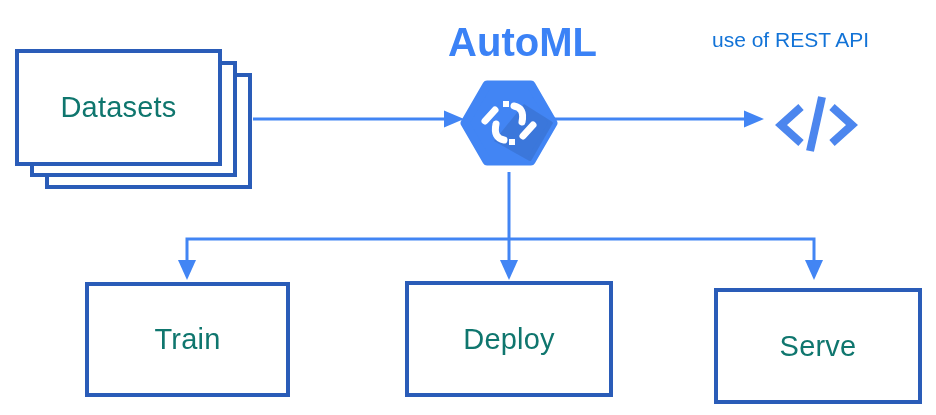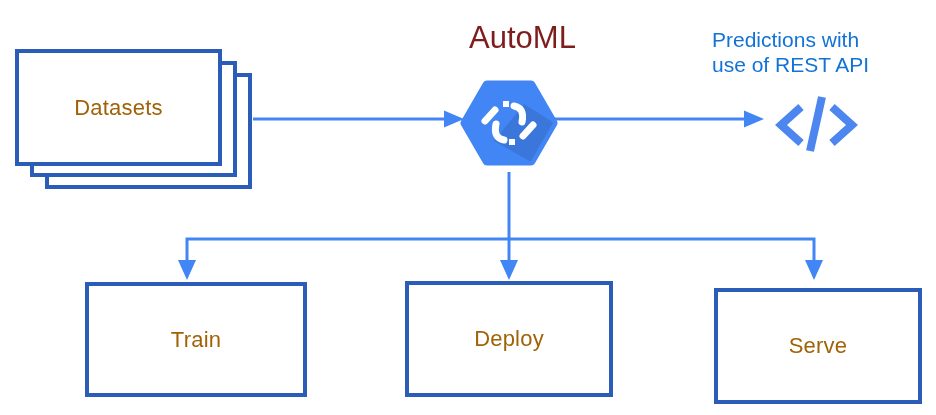--- a/index.html
+++ b/index.html
@@ -28,33 +28,33 @@
     justify-content: center;
   }
   .stack-box {
     position: absolute;
     background: #ffffff;
     border: 4px solid #2a5cb8;
     box-sizing: border-box;
   }
   .stack-wrap { position: absolute; z-index: 2; }
   .node-label {
-    color: #a16207;
-    font-size: 22px;
+    color: #0f766e;
+    font-size: 29px;
     letter-spacing: 0.2px;
   }
   .diagram-title {
     position: absolute;
     left: 430px;
     top: 20px;
     width: 185px;
     text-align: center;
-    font-size: 31px;
-    font-weight: normal;
-    color: #7f1d1d;
+    font-size: 40px;
+    font-weight: bold;
+    color: #3b82f6;
     z-index: 2;
   }
   .predictions-caption {
     position: absolute;
     left: 712px;
     top: 27px;
     font-size: 21px;
     line-height: 25px;
     color: #1273d7;
     z-index: 2;
@@ -113,25 +113,24 @@
     <div class="stack-box" style="left:45px; top:73px; width:207px; height:116px;"></div>
     <div class="stack-box" style="left:30px; top:61px; width:207px; height:116px;"></div>
     <div class="node-box" style="left:15px; top:49px; width:207px; height:117px; position:absolute;">
       <span class="node-label">Datasets</span>
     </div>
   </div>
 
   <div class="diagram-title">AutoML</div>
 
   <div class="predictions-caption">
-    <div>Predictions with</div>
     <div>use of REST API</div>
   </div>
 
-  <div class="node-box" style="left:85px; top:282px; width:222px; height:115px;text-align:center;">
+  <div class="node-box" style="left:85px; top:282px; width:205px; height:115px;text-align:center;">
     <span class="node-label">Train</span>
   </div>
 
   <div class="node-box" style="left:405px; top:281px; width:208px; height:116px;text-align:center;">
     <span class="node-label">Deploy</span>
   </div>
 
   <div class="node-box" style="left:714px; top:288px; width:208px; height:116px;">
     <span class="node-label">Serve</span>
   </div>

